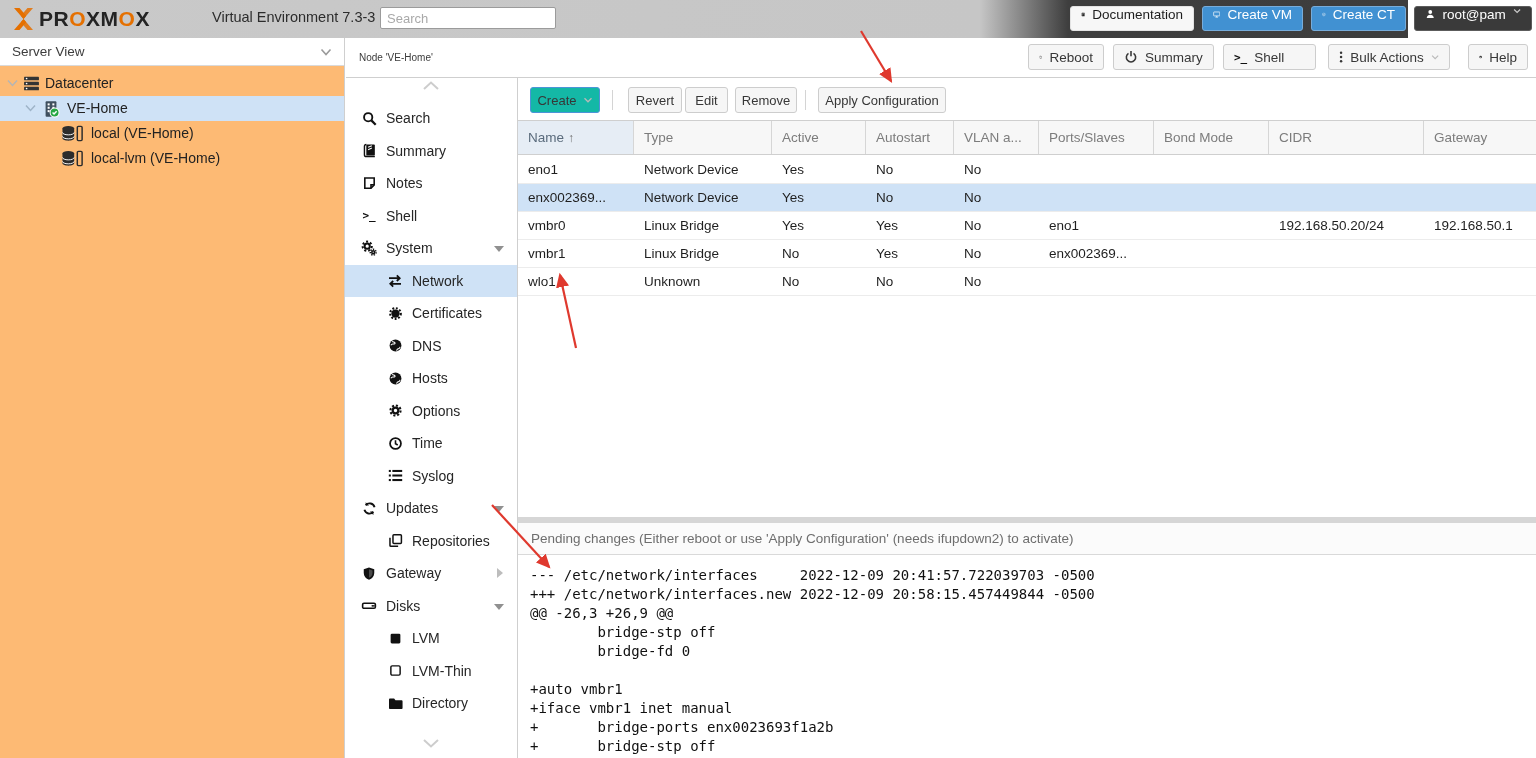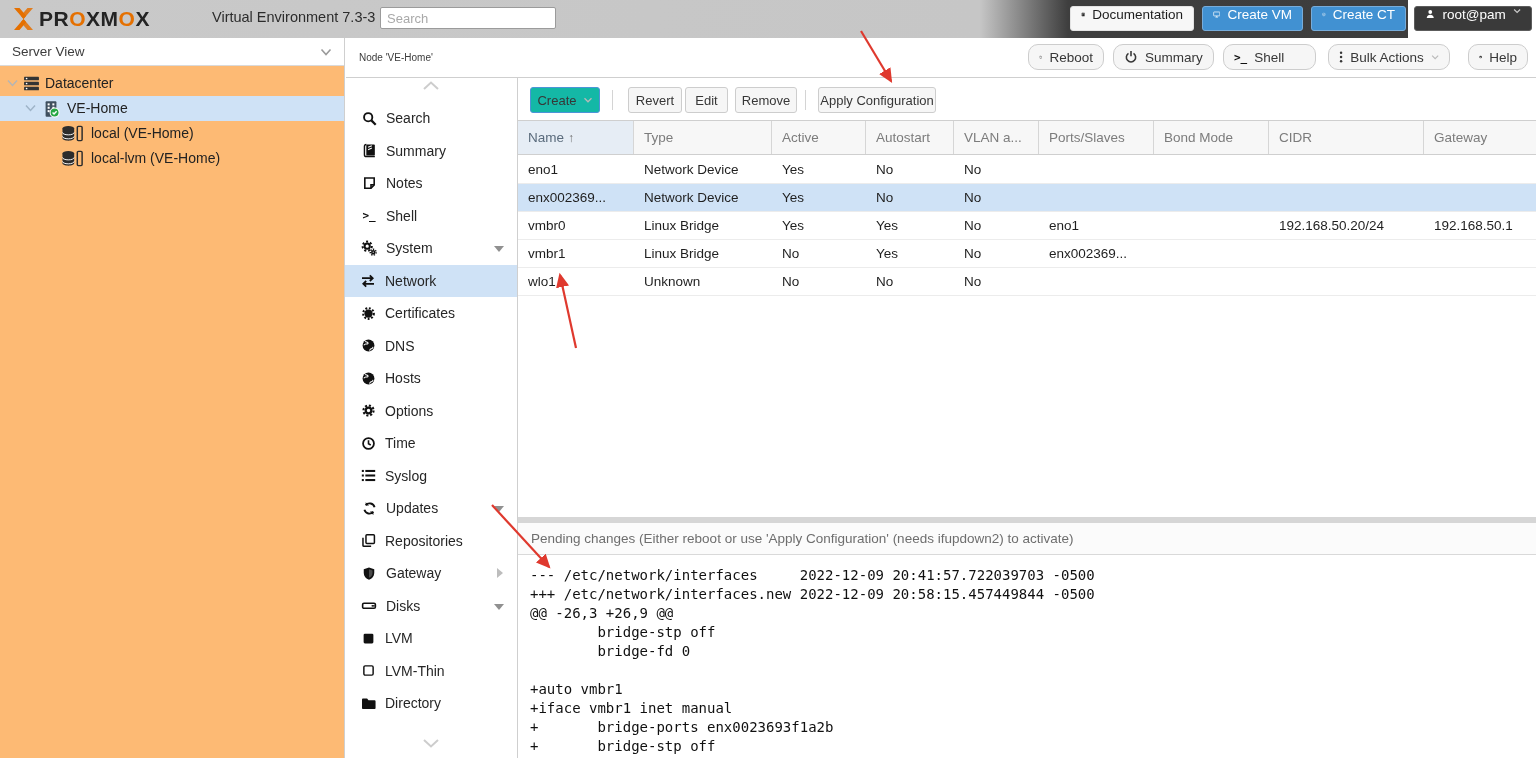--- a/index.html
+++ b/index.html
@@ -35,33 +35,33 @@
   .tree-row{position:absolute;left:0;width:344px;height:25px;line-height:25px;font-size:14px;color:#222;}
   .tree-row.selected{background:#cfe2f6;}
   .tree-row span{position:absolute;top:0;}
   .tree-row .ticon{top:4px;}
   .tree-row .tcaret{top:8px;}
 
   
   .node-header{position:absolute;left:346px;top:38px;width:1190px;height:40px;background:#fff;
     border-bottom:1px solid #cfcfcf;box-sizing:border-box;}
   .node-title{position:absolute;left:13px;top:0;line-height:39px;font-size:10px;color:#3c3c3c;}
-  .n-btn{position:absolute;top:6px;height:26px;background:#f6f6f6;border:1px solid #cdcdcd;border-radius:10px;
+  .n-btn{position:absolute;top:6px;height:26px;background:#f6f6f6;border:1px solid #cdcdcd;border-radius:3px;
     color:#373737;font-size:13.5px;display:flex;align-items:center;gap:7px;padding:0 10px;
     box-sizing:border-box;cursor:pointer;white-space:nowrap;}
   .n-btn .split{width:1px;height:16px;background:#d2d2d2;margin:0 2px 0 6px;}
 
   
   .side-panel{position:absolute;left:345px;top:78px;width:173px;height:680px;background:#fff;
     border-right:1px solid #cfcfcf;box-sizing:border-box;}
   .side-scroll{position:absolute;left:0;width:172px;display:flex;justify-content:center;}
   .side-items{position:absolute;left:0;top:24px;width:172px;}
   .side-item{height:32.5px;display:flex;align-items:center;padding-left:15px;font-size:14px;color:#262626;
     position:relative;box-sizing:border-box;cursor:pointer;}
-  .side-item.ind{padding-left:14px;}
+  .side-item.ind{padding-left:41px;}
   .side-item.selected{background:#cfe2f6;}
   .sicon{width:18px;margin-right:8px;display:flex;justify-content:center;flex:none;}
   .gcaret-down{position:absolute;right:13px;top:14px;width:0;height:0;
     border-left:5px solid transparent;border-right:5px solid transparent;border-top:6px solid #909090;}
   .gcaret-right{position:absolute;right:14px;top:11px;width:0;height:0;
     border-top:5px solid transparent;border-bottom:5px solid transparent;border-left:6px solid #bdbdbd;}
   .term{font-family:"DejaVu Sans Mono","Liberation Mono",monospace;font-weight:bold;font-size:11px;color:#111;}
 
   
   .content{position:absolute;left:518px;top:78px;width:1018px;height:680px;background:#fff;}
@@ -501,21 +501,21 @@
     <div class="c-btn" style="left:110px;width:54px">
       <span>Revert</span>
     </div>
     <div class="c-btn" style="left:167px;width:43px">
       <span>Edit</span>
     </div>
     <div class="c-btn" style="left:217px;width:62px">
       <span>Remove</span>
     </div>
     <span class="tsep" style="left:287px"></span>
-    <div class="c-btn" style="left:300px;width:118px">
+    <div class="c-btn" style="left:300px;width:128px">
       <span>Apply Configuration</span>
     </div>
 
     <div class="grid-head">
       <div class="th sorted w0">
         <span>Name</span><span class="sort-arrow">↑</span>
       </div>
       <div class="th w1"><span>Type</span></div>
       <div class="th w2"><span>Active</span></div>
       <div class="th w3"><span>Autostart</span></div>

